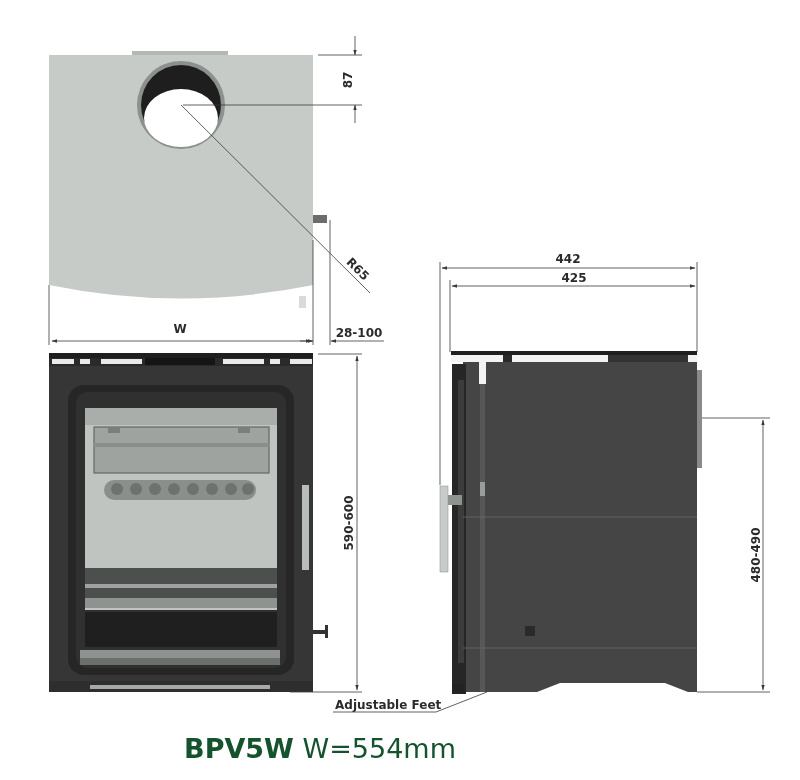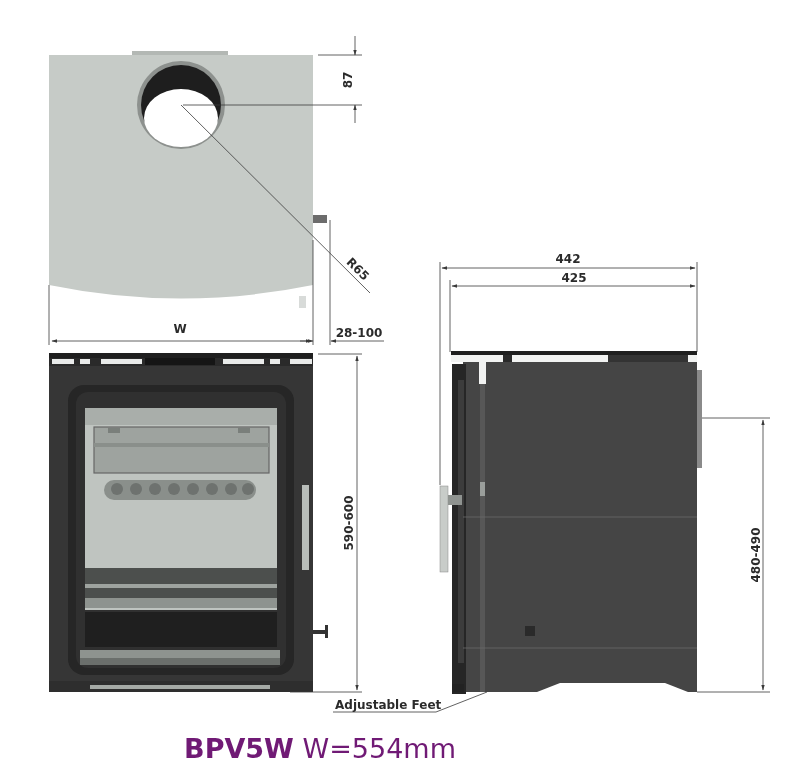--- a/index.html
+++ b/index.html
@@ -1,21 +1,21 @@
 <!DOCTYPE html>
 <html><head>
 <meta charset="utf-8">
 <style>
   html, body { margin: 0; padding: 0; background: #ffffff; }
   body { width: 800px; height: 780px; position: relative; overflow: hidden;
          font-family: "Liberation Sans", "DejaVu Sans", sans-serif; }
   #drawing { position: absolute; left: 0; top: 0; width: 800px; height: 780px; }
   .dim-text { font-family: "DejaVu Sans", sans-serif; font-weight: bold; font-size: 12px; fill: #2b2b2b; }
   .title { position: absolute; top: 733px; left: 0; width: 640px; text-align: center;
-           font-family: "DejaVu Sans", sans-serif; font-size: 27px; color: #701a75; letter-spacing: 0px; }
+           font-family: "DejaVu Sans", sans-serif; font-size: 27px; color: #14532d; letter-spacing: 0px; }
   .title .model { font-weight: bold; }
   .title .width { font-weight: normal; }
 </style>
 </head>
 <body>
 
 <svg id="drawing" viewBox="0 0 800 780" xmlns="http://www.w3.org/2000/svg">
   <defs>
     <marker id="arr" viewBox="0 0 10 10" refX="9" refY="5" markerWidth="7" markerHeight="7" orient="auto-start-reverse">
       <path d="M0,2 L10,5 L0,8 z" fill="#3a3a3a"></path>

